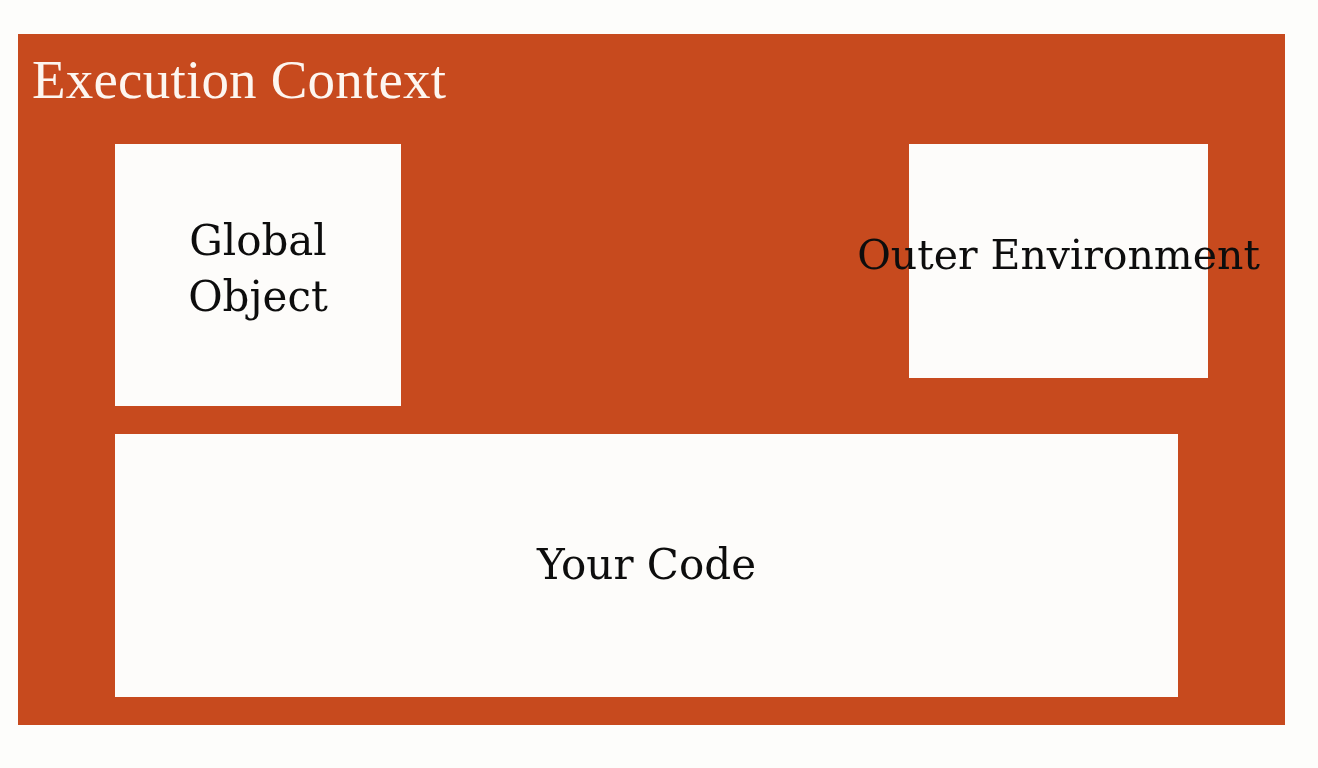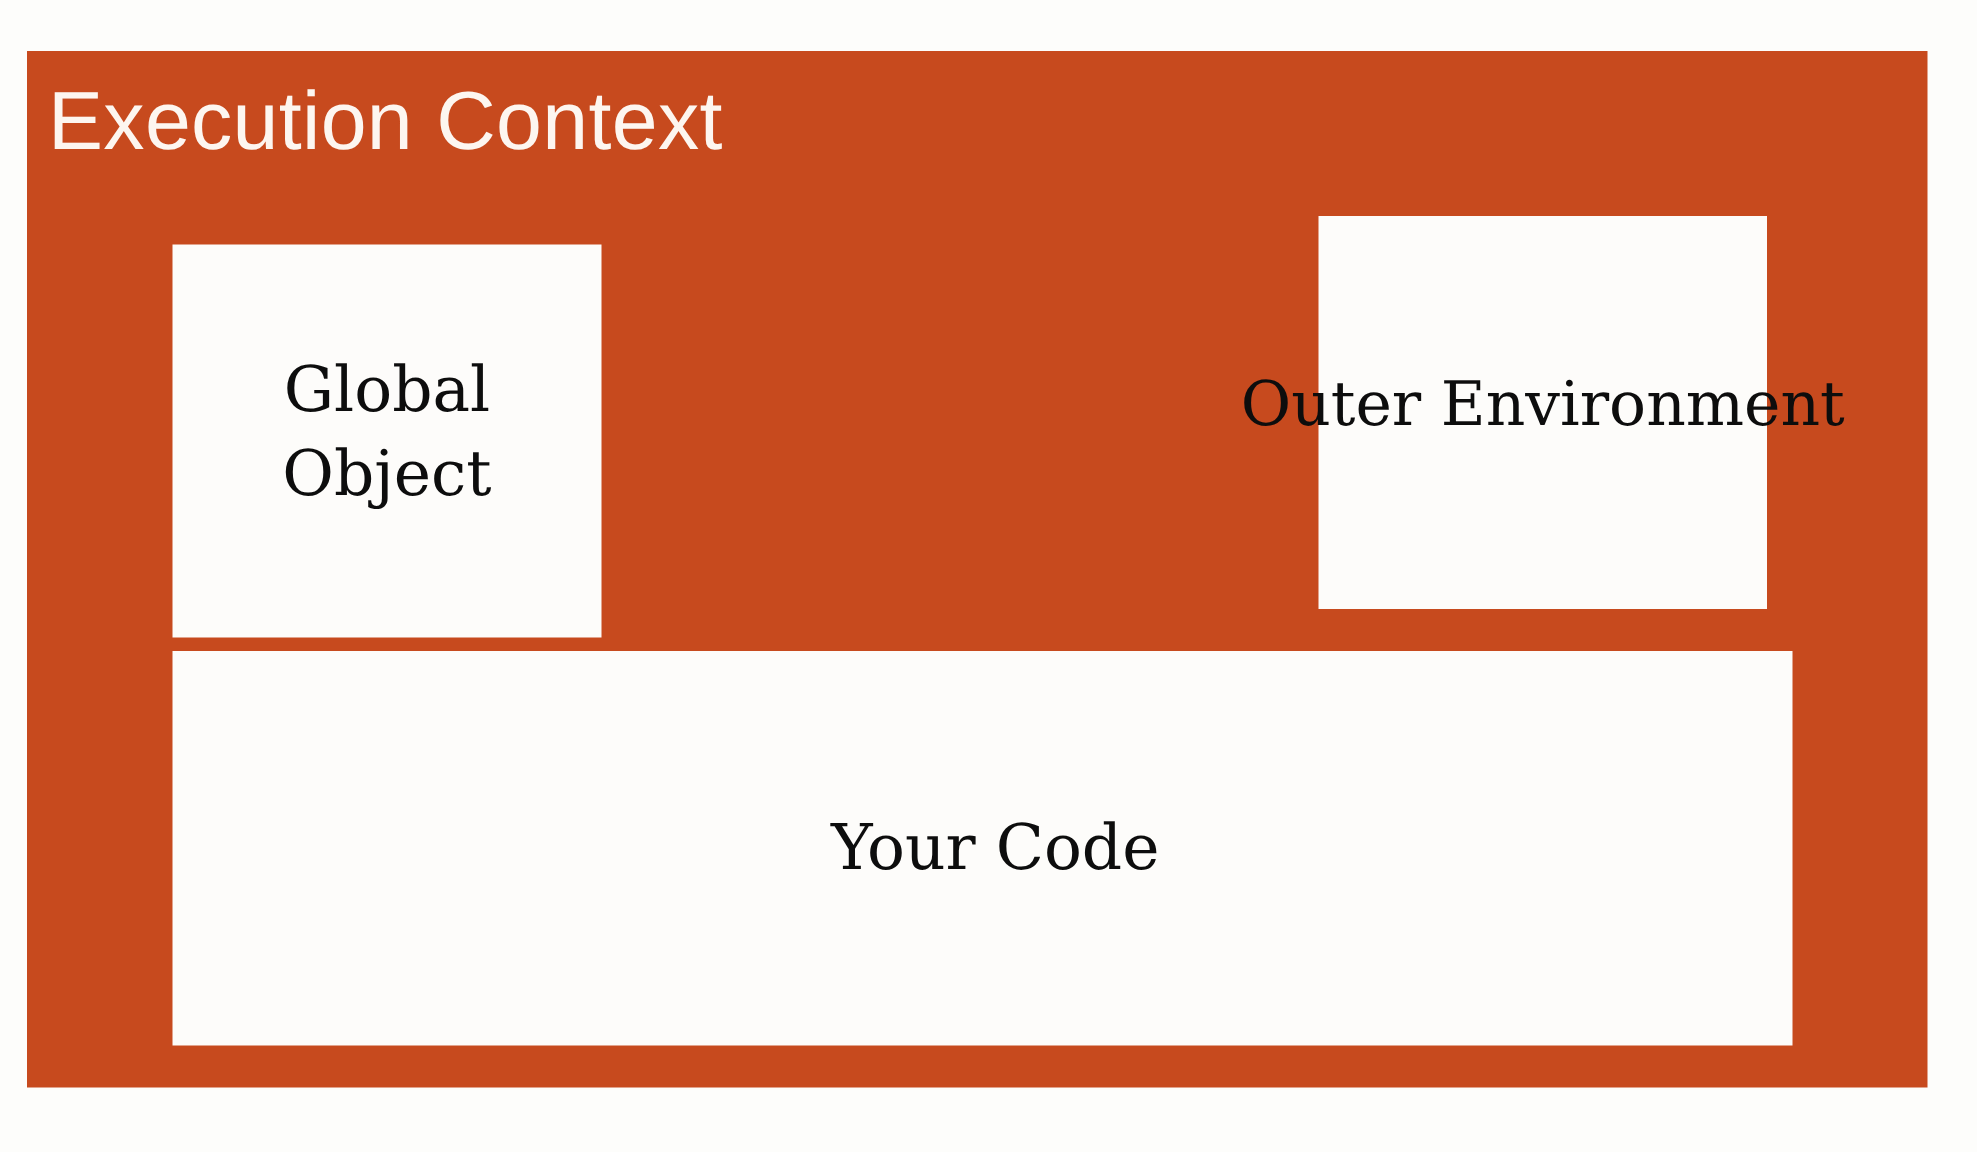--- a/index.html
+++ b/index.html
@@ -33,21 +33,21 @@
 
   
   #panel-title {
     position: absolute;
     left: 14px;
     top: 10px;
     width: 700px;
     height: 72px;
     line-height: 72px;
     color: #fdf6f0;
-    font-family: Liberation Sans, sans-serif;
+    font-family: Liberation Serif, serif;
     font-size: 55px;
     font-weight: 400;
     letter-spacing: 0.2px;
     white-space: nowrap;
   }
 
   
   .slot {
     position: absolute;
     background: #fdfcfa;
@@ -67,55 +67,53 @@
     white-space: pre-line;
     letter-spacing: 0px;
   }
 
   
   #slot-global-object {
     left: 97px;
     top: 110px;
     width: 286px;
     height: 262px;
-    margin-top: 19px;
   }
   #slot-global-object .slot-label {
     transform: translateY(-6px);
   }
 
   #slot-this {
     left: 472px;
     top: 110px;
     width: 299px;
     height: 262px;
   }
   #slot-this .slot-label {
     transform: translateY(-4px);
   }
 
   #slot-outer-environment {
-    left: 861px;
+    left: 891px;
     top: 110px;
     width: 299px;
-    height: 262px;
+    height: 234px;
   }
   #slot-outer-environment .slot-label {
     transform: translateY(-6px);
     white-space: nowrap;
     font-size: 41px;
   }
 
   
   #slot-your-code {
     left: 97px;
     top: 400px;
     width: 1063px;
     height: 263px;
-    padding-left: 17px;
   }
   #slot-your-code .slot-label {
     transform: translateY(-1px);
   }
 </style>
 </head>
 <body>
 
 <div id="canvas">
 

